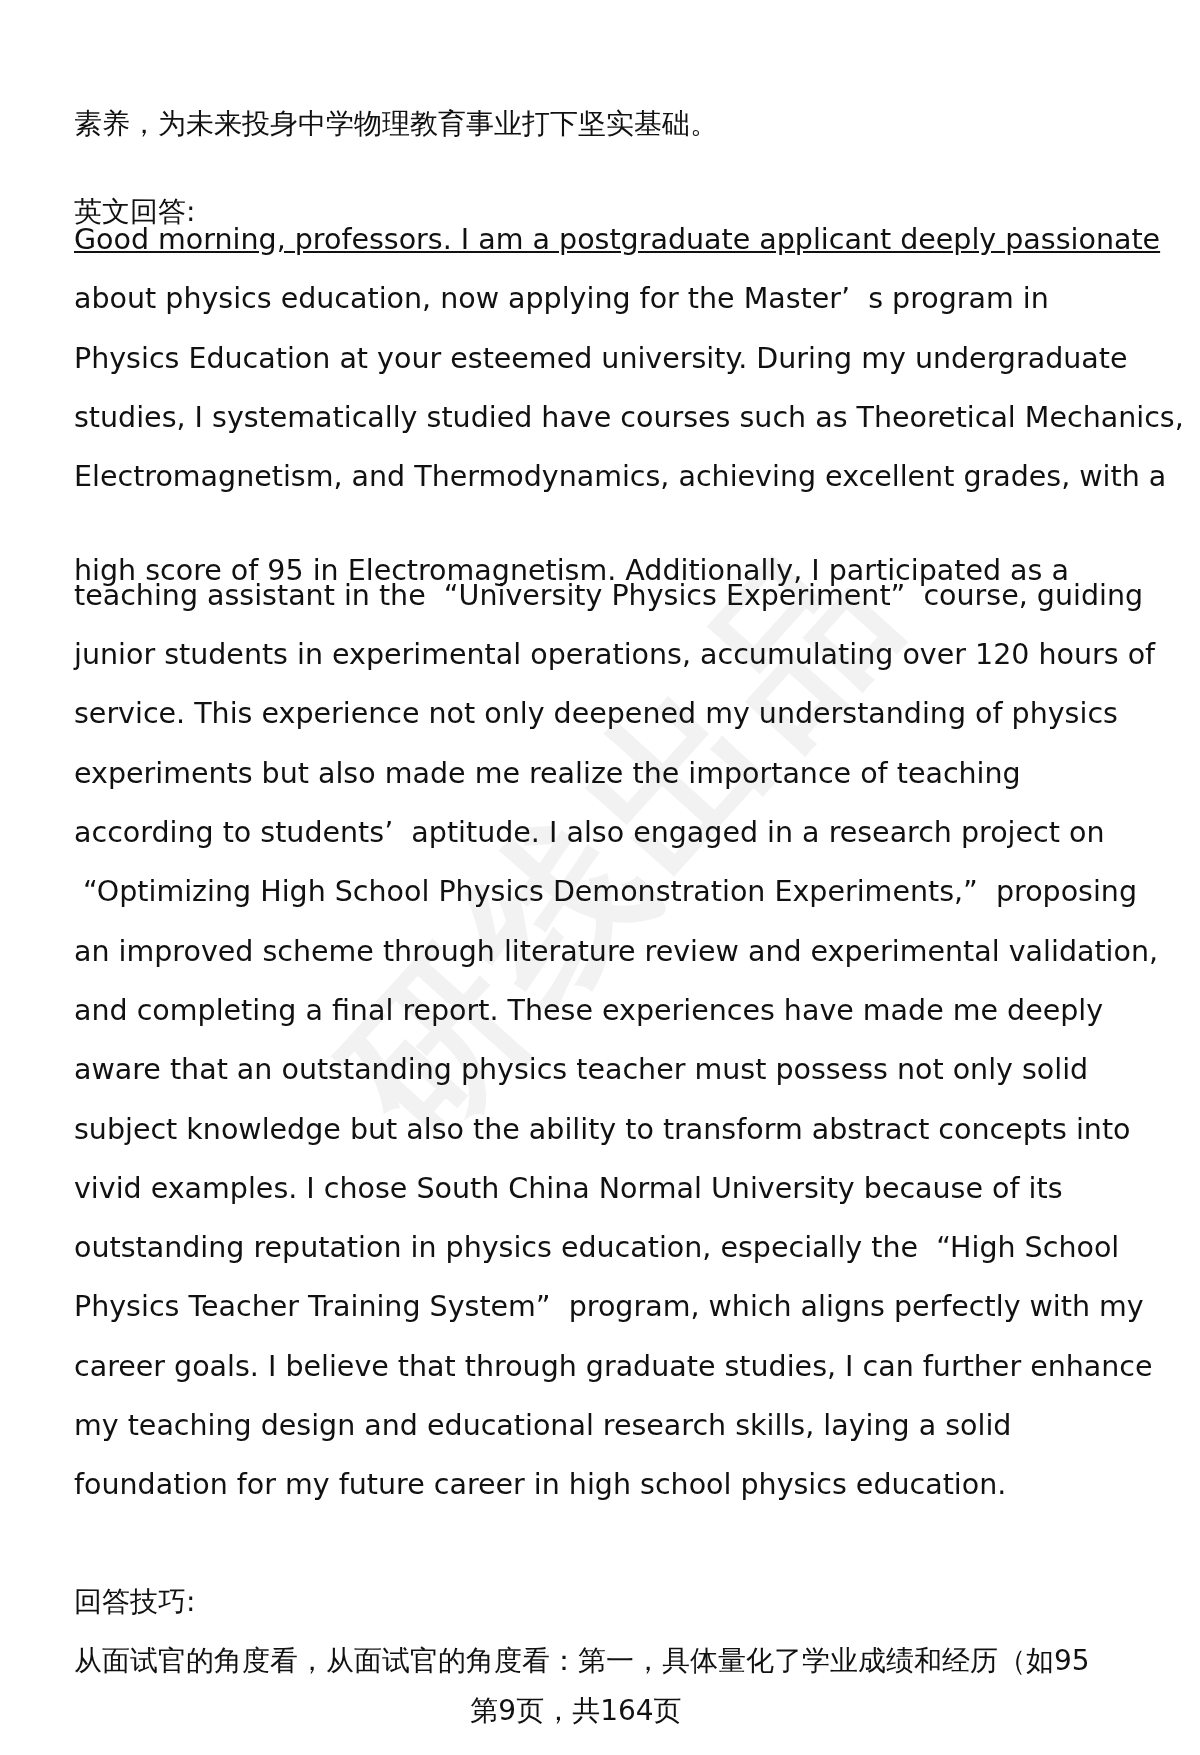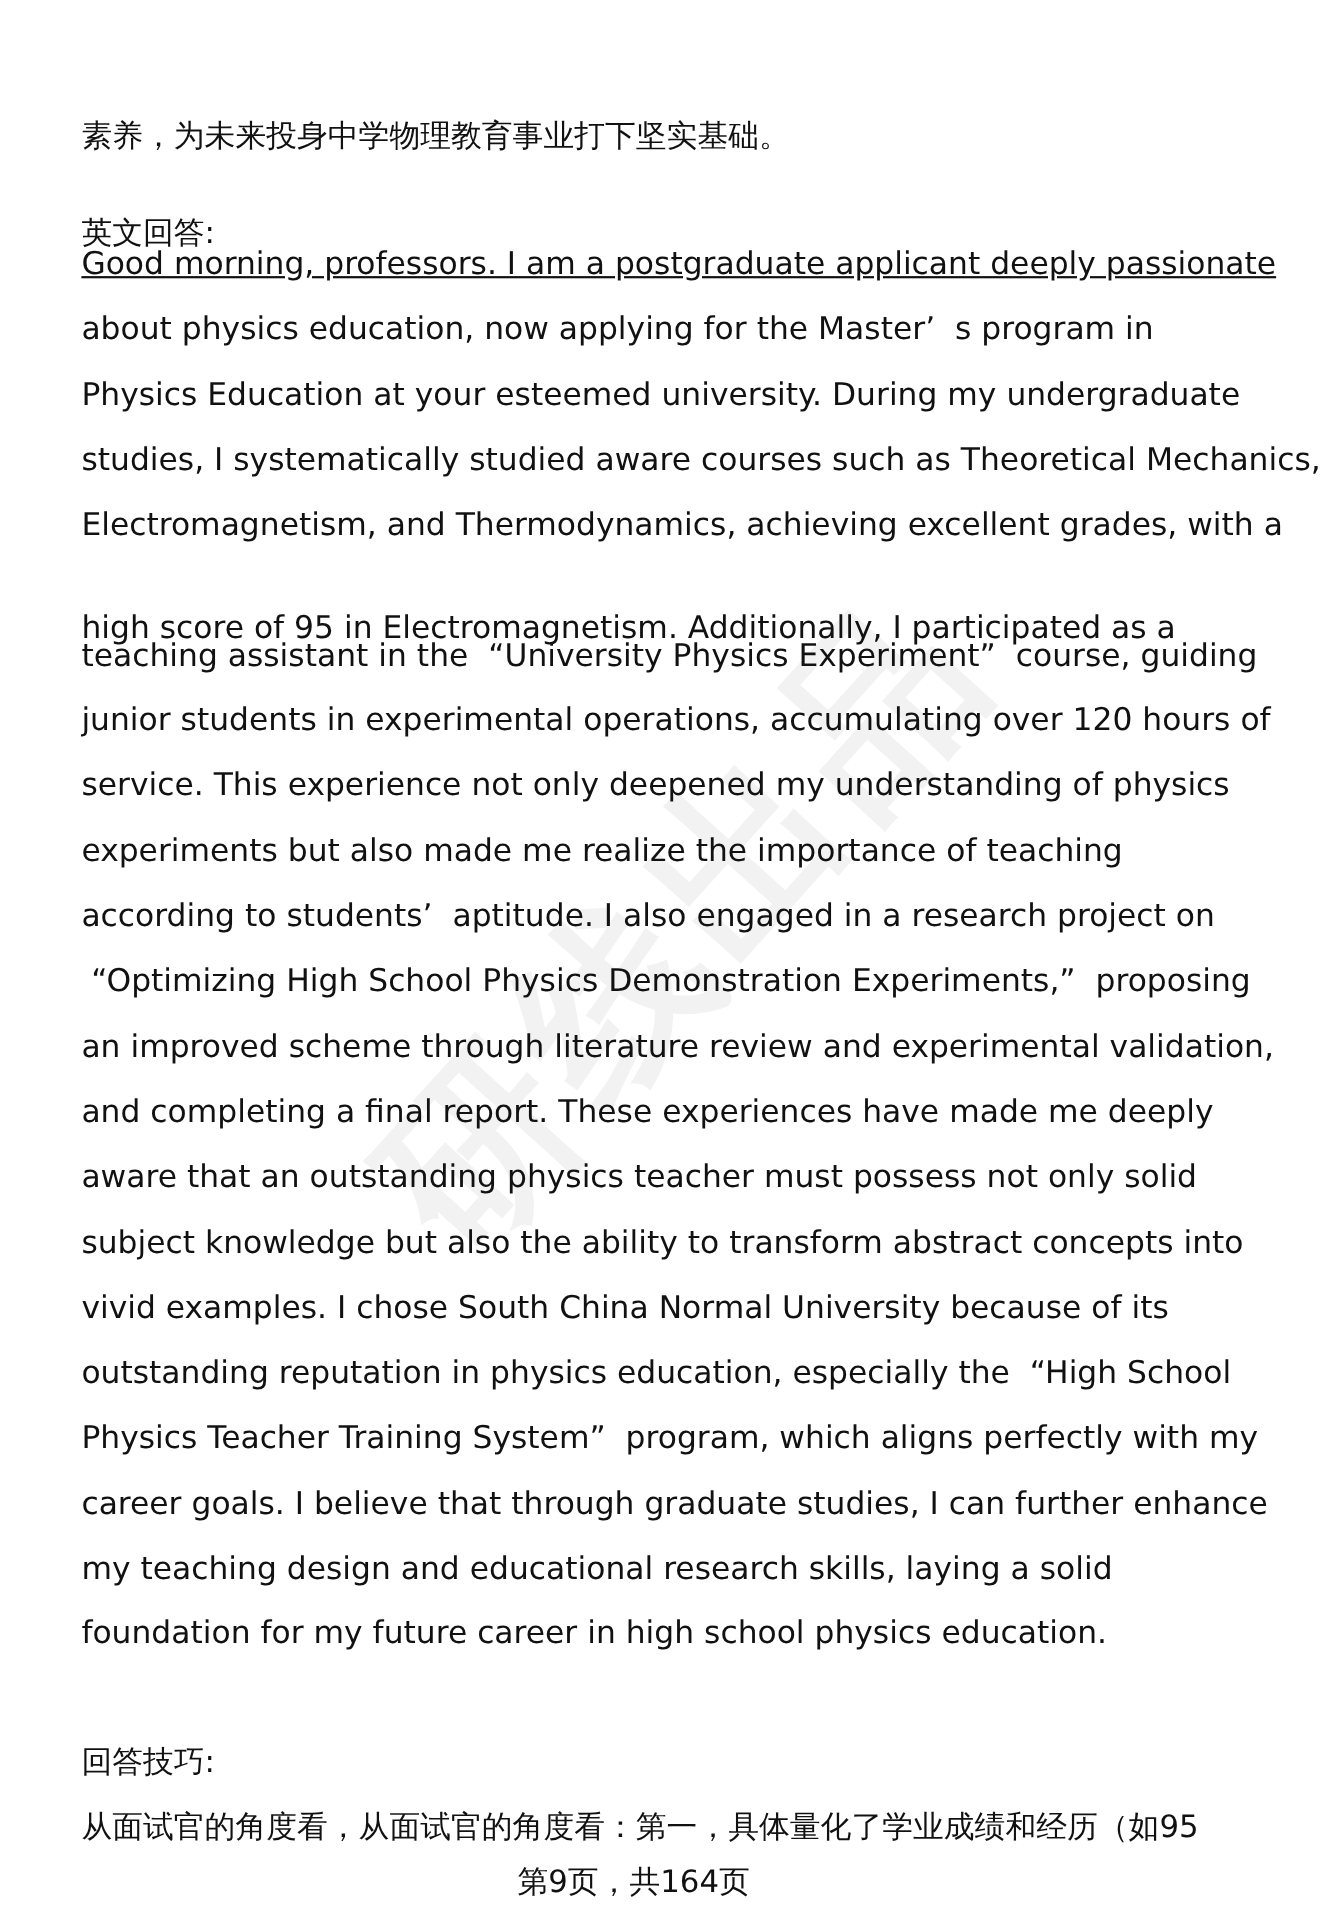--- a/index.html
+++ b/index.html
@@ -22,21 +22,21 @@
 <div class="page">
   <div class="watermark">研线出品</div>
 
   <div class="line zh" style="top:79px">素养，为未来投身中学物理教育事业打下坚实基础。</div>
   <div class="line zh" style="top:167px">英文回答:</div>
 
   <div id="answer">
       <div class="line" style="top: 222px; text-decoration: underline;">Good morning, professors. I am a postgraduate applicant deeply passionate</div>
       <div class="line" style="top: 281.3px;">about physics education, now applying for the Master’  s program in</div>
       <div class="line" style="top: 340.6px;">Physics Education at your esteemed university. During my undergraduate</div>
-      <div class="line" style="top: 399.9px;">studies, I systematically studied aware courses such as Theoretical Mechanics,</div>
+      <div class="line" style="top: 399.9px;">studies, I systematically studied have courses such as Theoretical Mechanics,</div>
       <div class="line" style="top: 459.2px;">Electromagnetism, and Thermodynamics, achieving excellent grades, with a</div>
       <div class="line" style="top: 517px; margin-top: 36px;">high score of 95 in Electromagnetism. Additionally, I participated as a</div>
       <div class="line" style="top: 577.8px;">teaching assistant in the  “University Physics Experiment”  course, guiding</div>
       <div class="line" style="top: 637.1px;">junior students in experimental operations, accumulating over 120 hours of</div>
       <div class="line" style="top: 696.4px;">service. This experience not only deepened my understanding of physics</div>
       <div class="line" style="top: 755.7px;">experiments but also made me realize the importance of teaching</div>
       <div class="line" style="top: 815px;">according to students’  aptitude. I also engaged in a research project on</div>
       <div class="line" style="top: 874.3px;"> “Optimizing High School Physics Demonstration Experiments,”  proposing</div>
       <div class="line" style="top: 933.6px;">an improved scheme through literature review and experimental validation,</div>
       <div class="line" style="top: 992.9px;">and completing a final report. These experiences have made me deeply</div>

